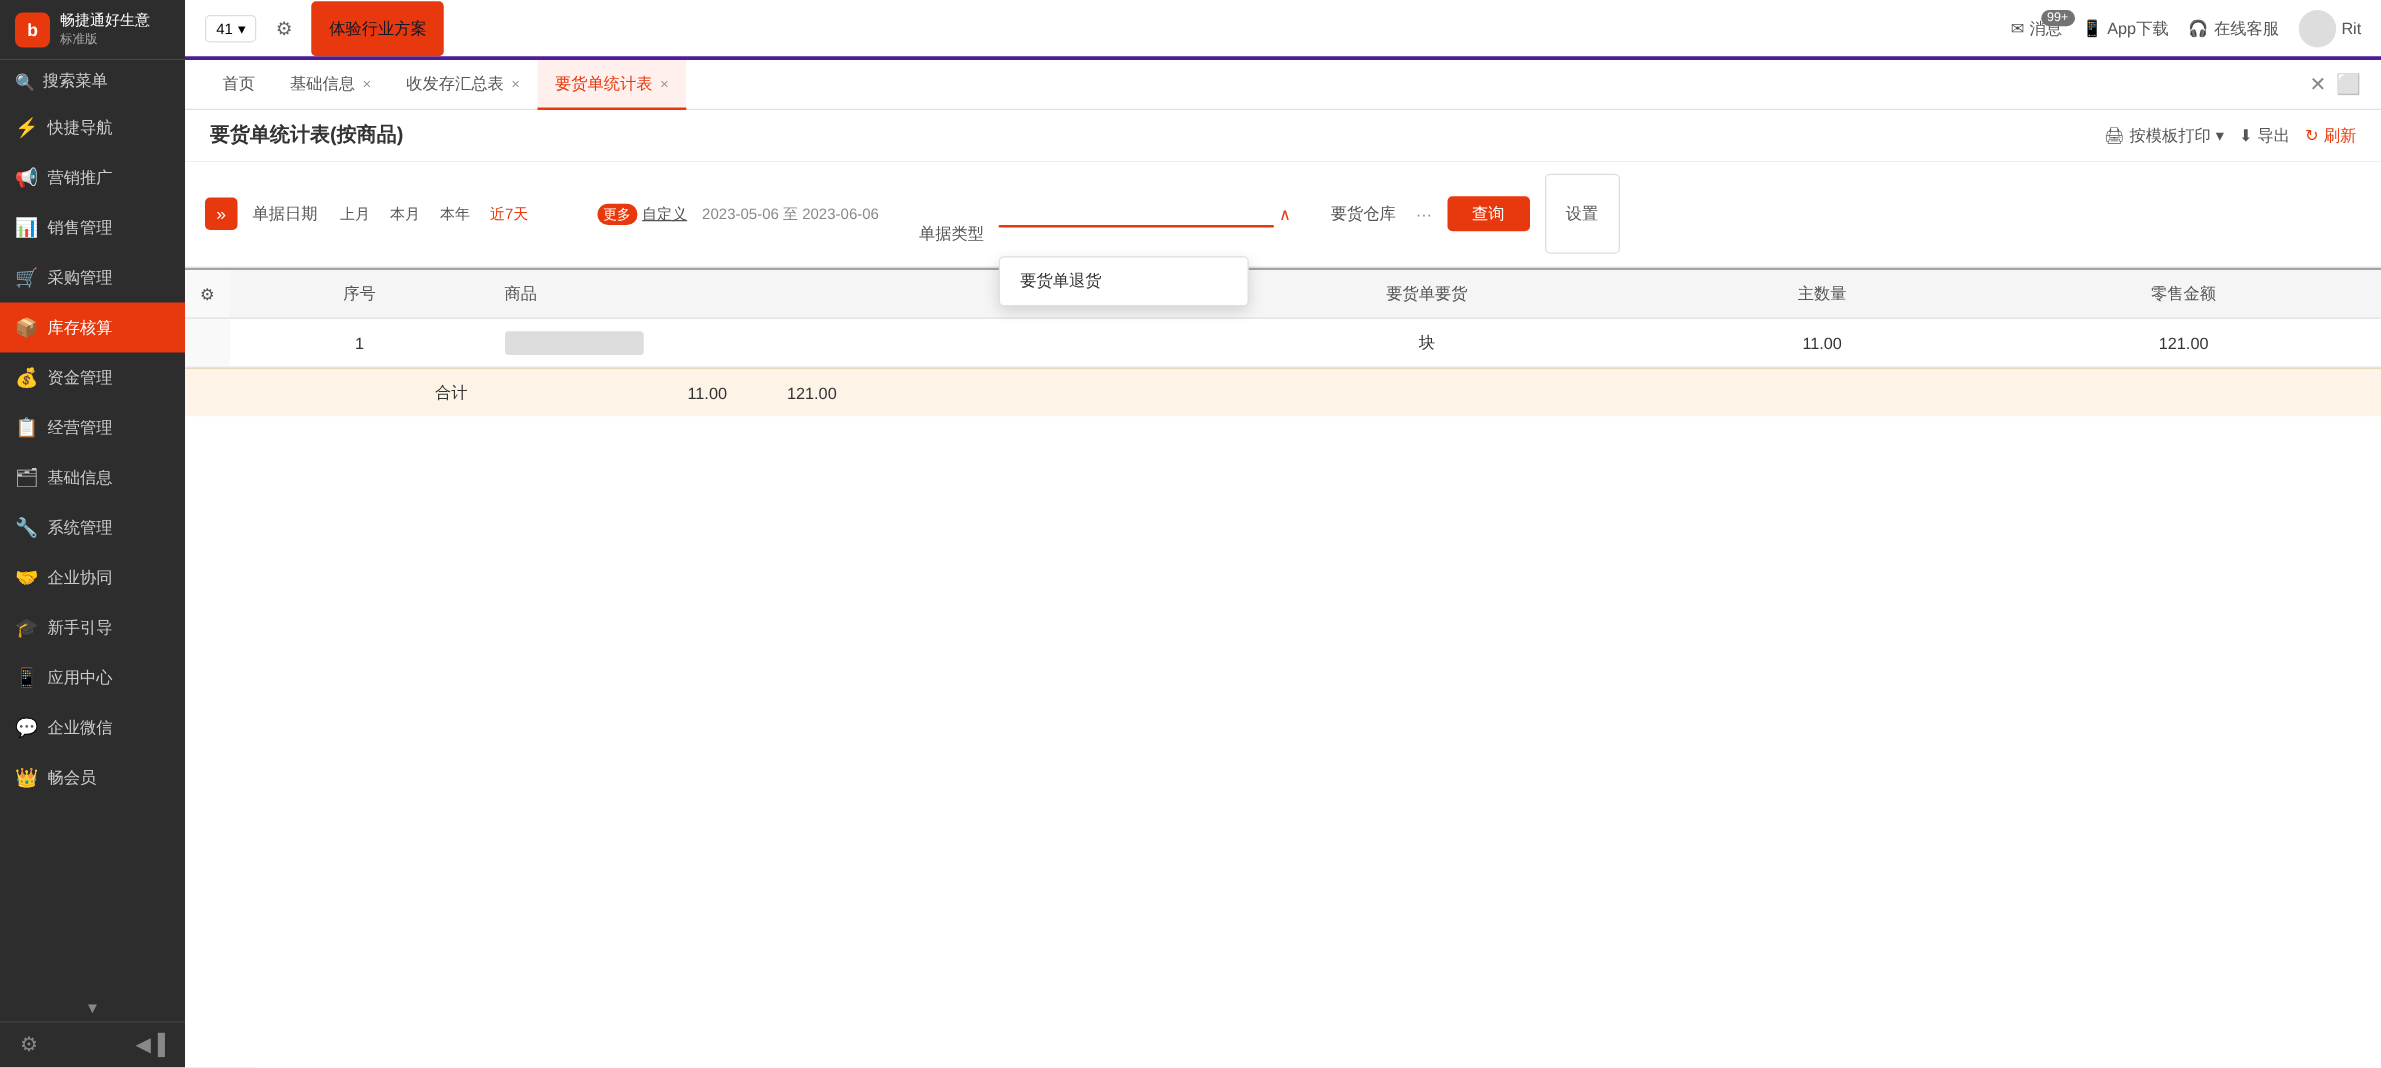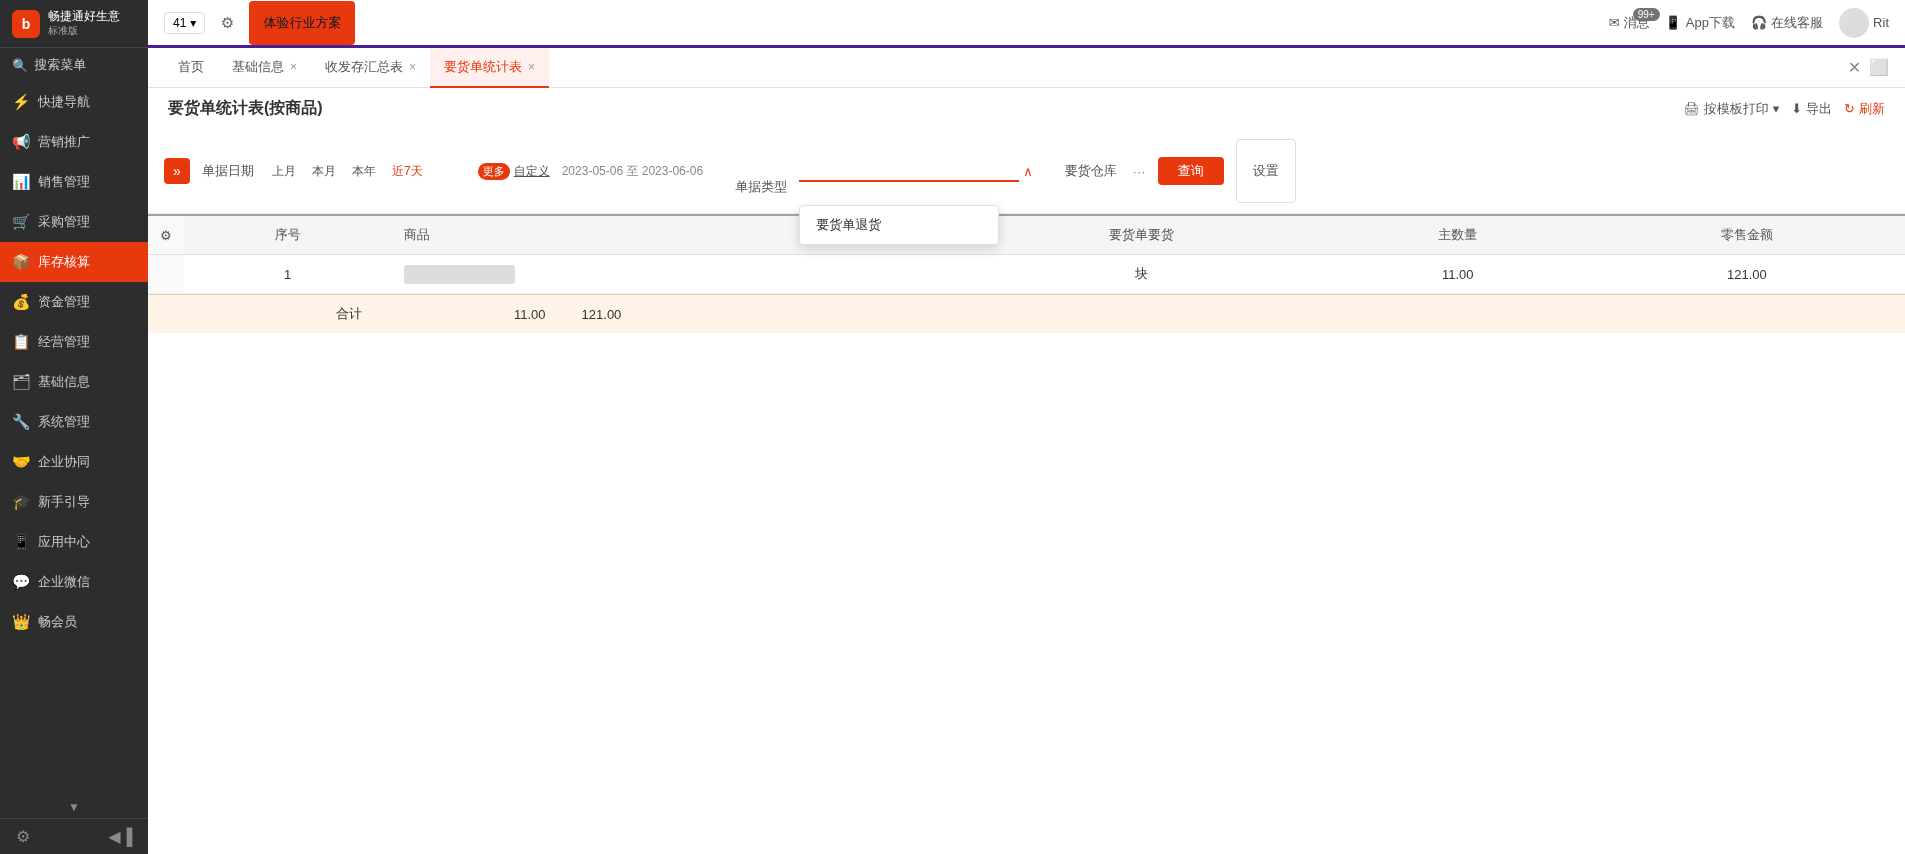--- a/index.html
+++ b/index.html
@@ -418,21 +418,21 @@
 
     
     .table-footer {
       background: #fdf3e7;
       border-top: 1px solid #e0d0b0;
       display: flex;
       align-items: center;
       padding: 10px 12px;
       font-size: 13px;
       color: #333;
-      gap: 36px;
+      gap: 48px;
     }
     .footer-cell {
       display: flex;
       align-items: center;
       gap: 8px;
     }
   </style>
 </head>
 <body>
 

